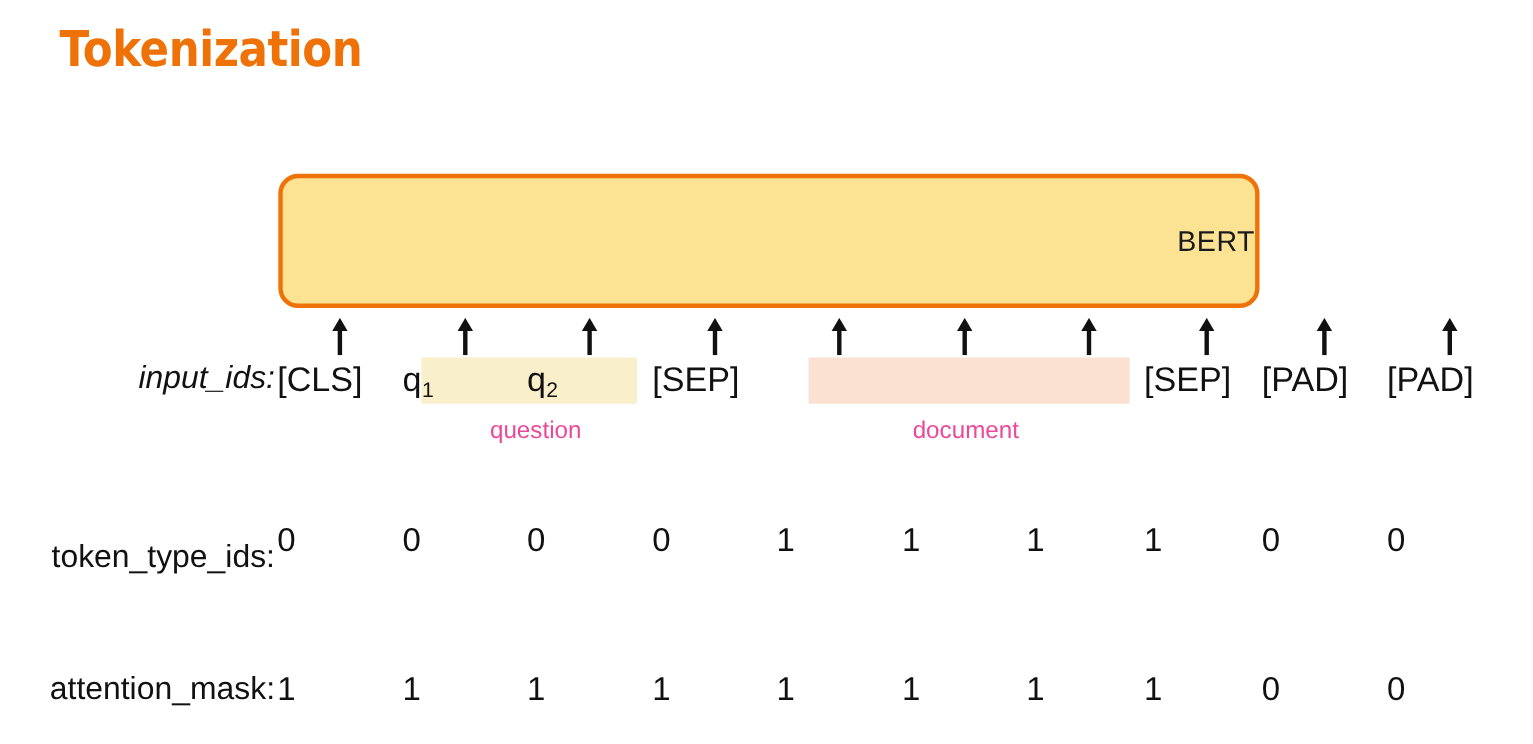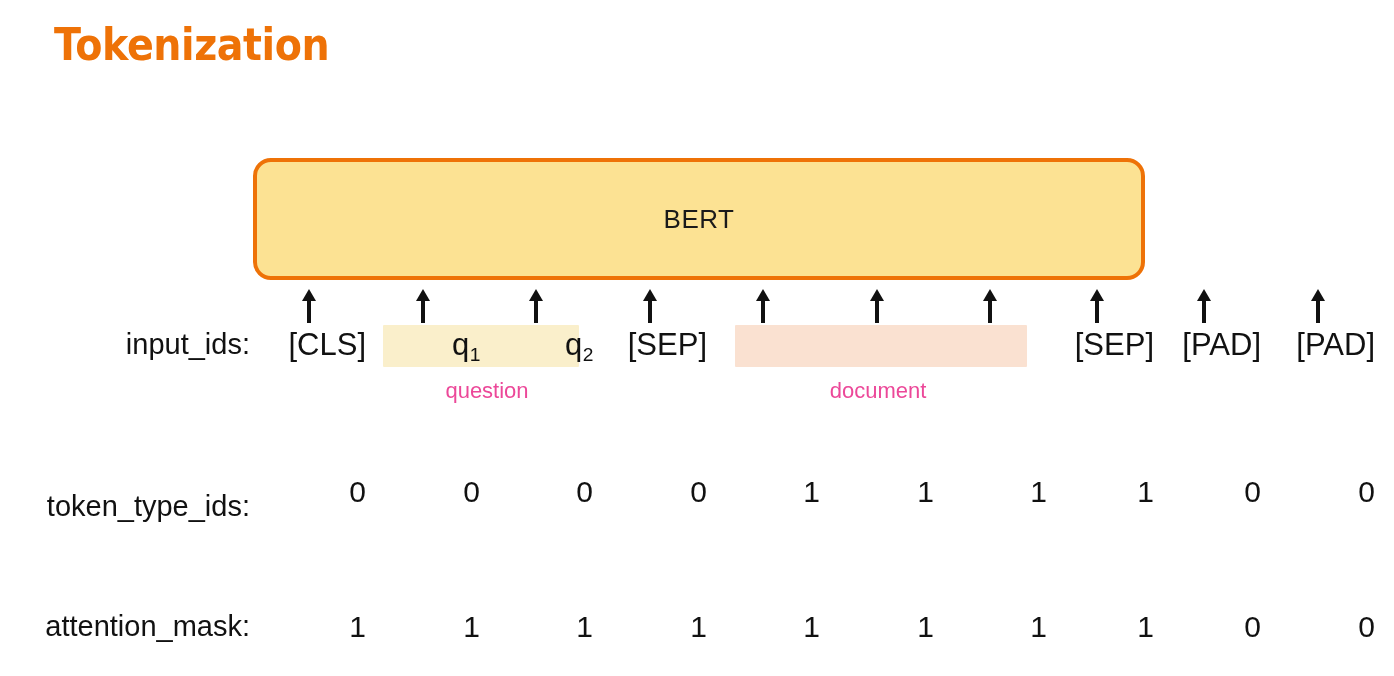--- a/index.html
+++ b/index.html
@@ -38,42 +38,42 @@
     left: 253px;
     top: 158px;
     width: 892px;
     height: 122px;
     box-sizing: border-box;
     background: #FCE293;
     border: 4px solid #EE7207;
     border-radius: 18px;
     display: flex;
     align-items: center;
-    justify-content: center;
+    justify-content: flex-end;
   }
   #bert-label {
     font-size: 26px;
     color: #1a1a1a;
     letter-spacing: 0.5px;
   }
 
   
   #columns {
     position: absolute;
     left: 0;
     top: 0;
     width: 1394px;
     height: 676px;
     pointer-events: none;
   }
   .col {
     position: absolute;
     width: 114px;
     margin-left: -57px;
-    text-align: right;
+    text-align: left;
     pointer-events: auto;
   }
 
   
   .col-arrow {
     position: absolute;
     top: 289px;
     height: 34px;
   }
   .arrow-svg { display: block; margin: 0 auto; }
@@ -148,21 +148,21 @@
 
   
   .row-label {
     position: absolute;
     right: 1144px;
     text-align: right;
     font-size: 29px;
     color: #111111;
     white-space: nowrap;
   }
-  #row-label-input-ids      { top: 324px; height: 40px; line-height: 40px; }
+  #row-label-input-ids      { top: 324px; height: 40px; line-height: 40px; font-style: italic; }
   #row-label-token-type-ids { top: 486px; height: 40px; line-height: 40px; }
   #row-label-attention-mask { top: 606px; height: 40px; line-height: 40px; }
 </style>
 </head>
 <body>
 
 <div id="slide-title">Tokenization</div>
 
 <div id="band-question" class="band"></div>
 <div id="band-document" class="band"></div>

